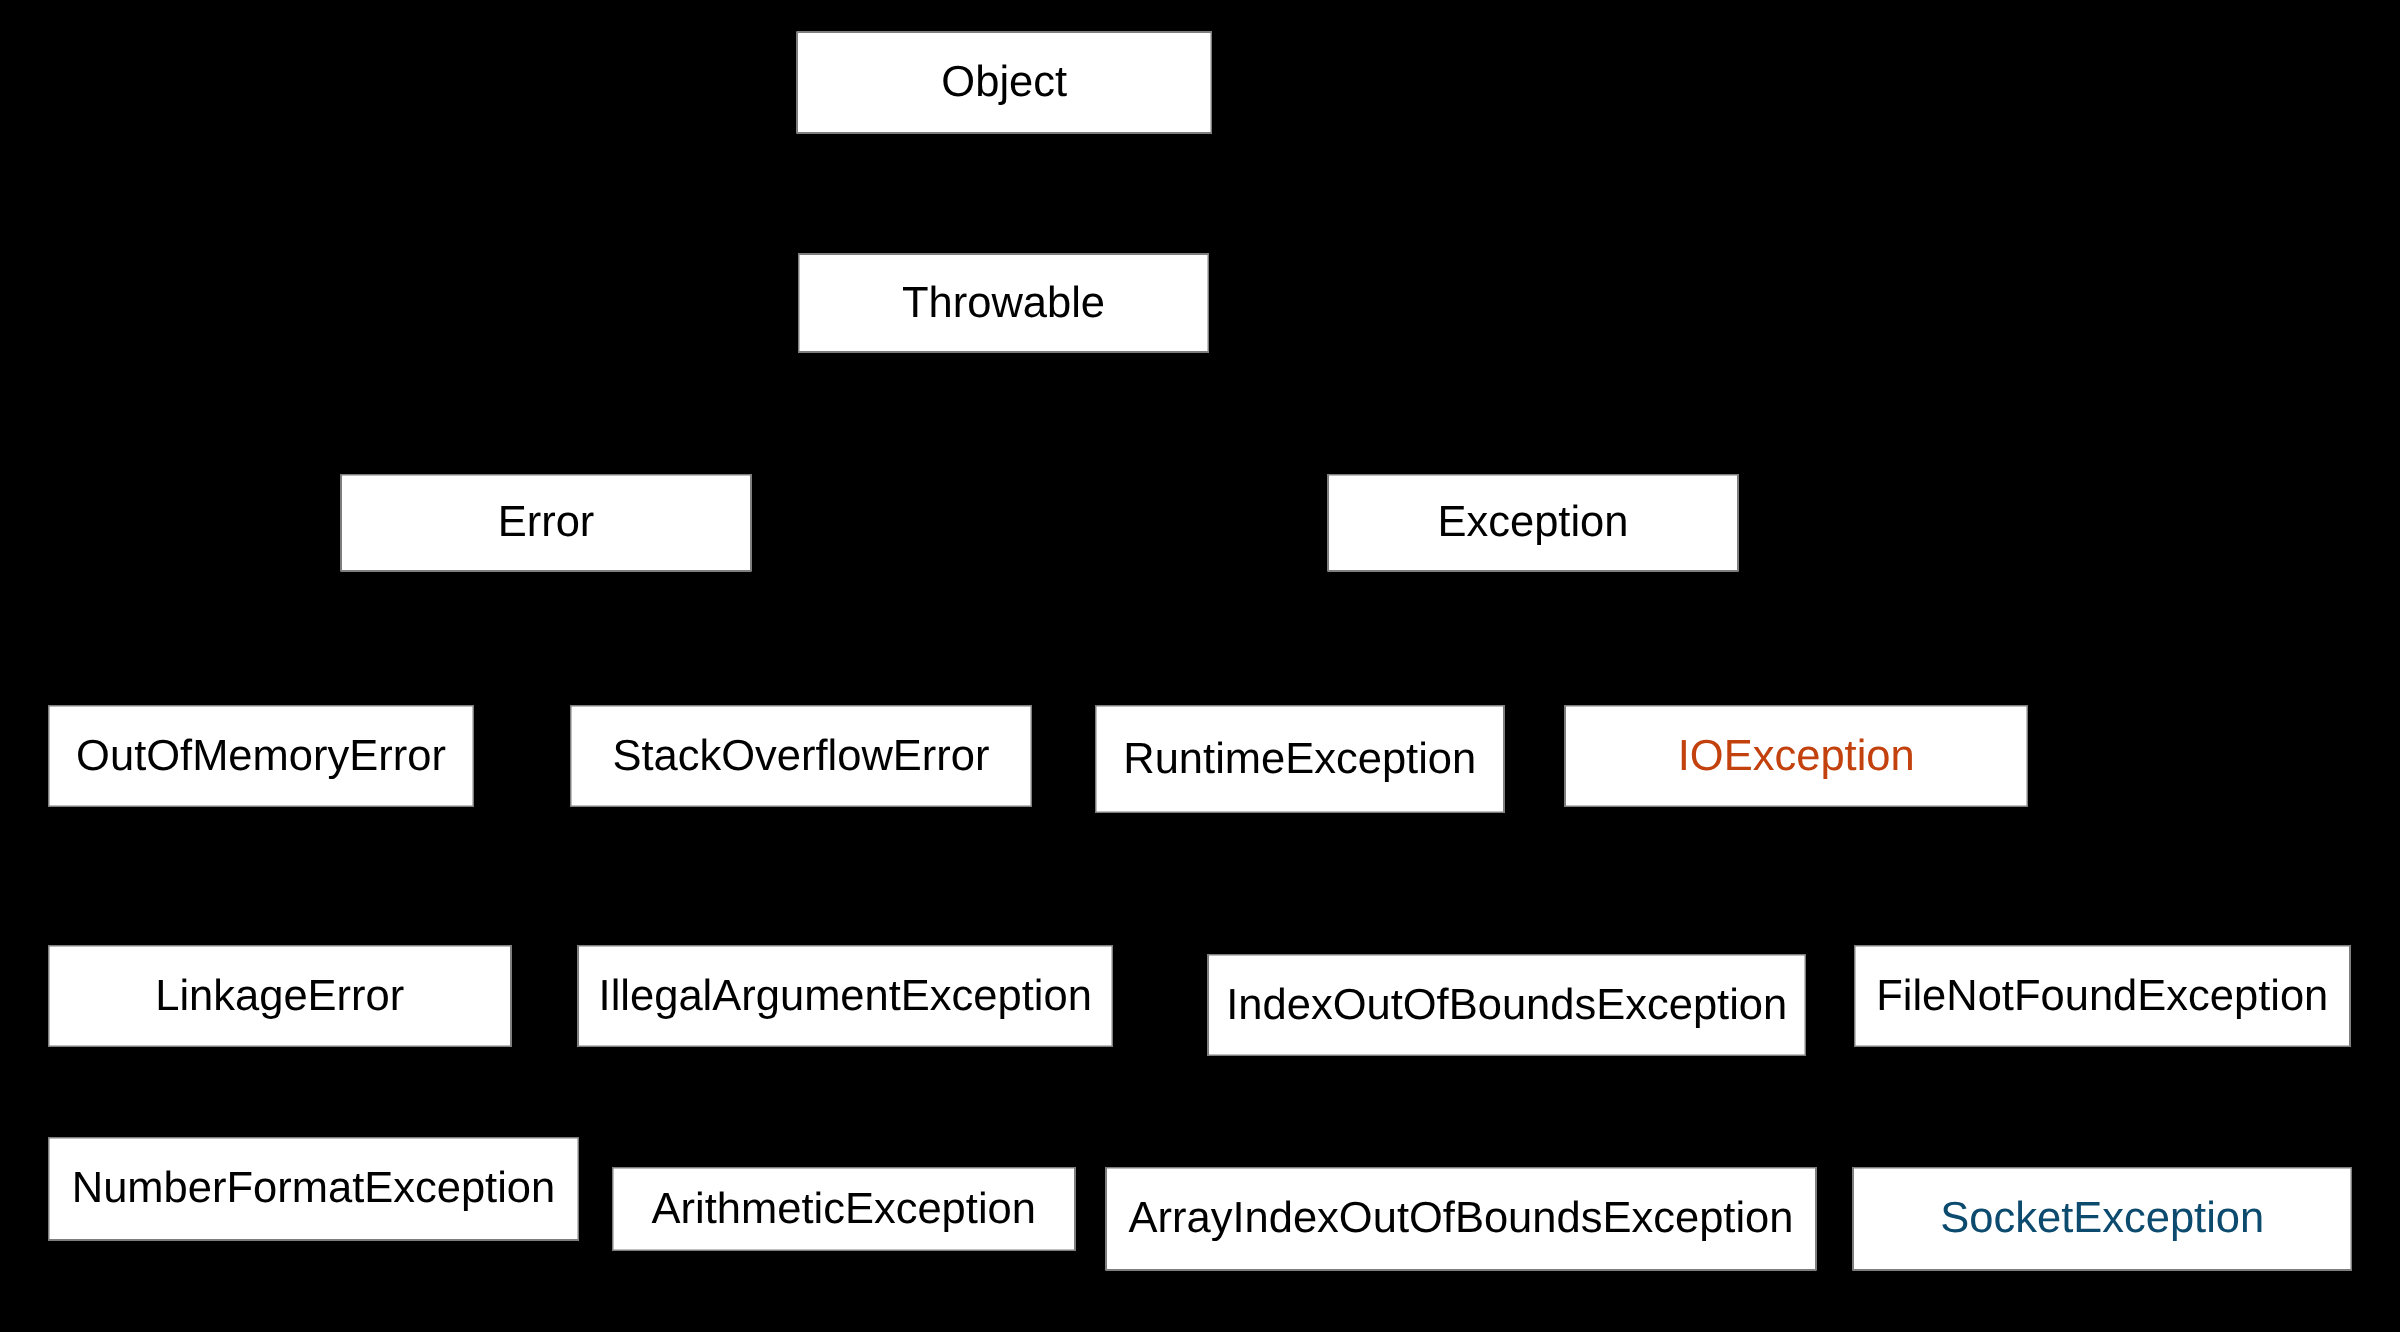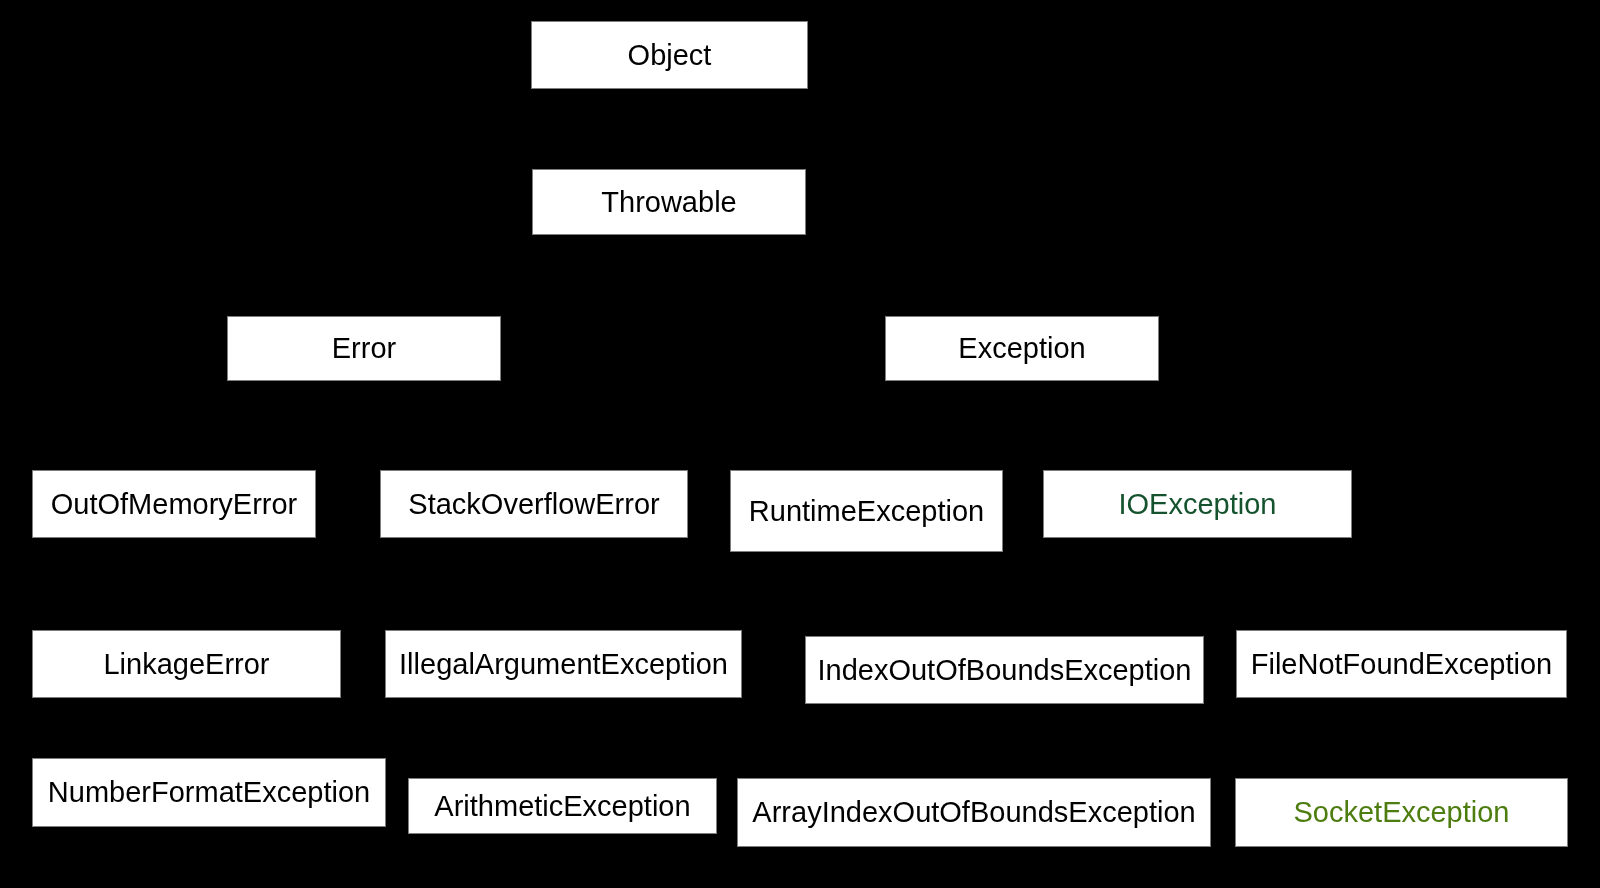--- a/index.html
+++ b/index.html
@@ -33,23 +33,23 @@
 </head>
 <body>
 
 <div id="diagram-canvas" style="background: rgb(0, 0, 0);">
     <div class="node" style="left: 531px; top: 21px; width: 277px; height: 68px; background: rgb(255, 255, 255); border-color: rgb(126, 126, 126); color: rgb(0, 0, 0);">Object</div>
     <div class="node" style="left: 532px; top: 169px; width: 274px; height: 66px; background: rgb(255, 255, 255); border-color: rgb(126, 126, 126); color: rgb(0, 0, 0);">Throwable</div>
     <div class="node" style="left: 227px; top: 316px; width: 274px; height: 65px; background: rgb(255, 255, 255); border-color: rgb(126, 126, 126); color: rgb(0, 0, 0);">Error</div>
     <div class="node" style="left: 885px; top: 316px; width: 274px; height: 65px; background: rgb(255, 255, 255); border-color: rgb(126, 126, 126); color: rgb(0, 0, 0);">Exception</div>
     <div class="node" style="left: 32px; top: 470px; width: 284px; height: 68px; background: rgb(255, 255, 255); border-color: rgb(126, 126, 126); color: #000000;">OutOfMemoryError</div>
     <div class="node" style="left: 380px; top: 470px; width: 308px; height: 68px; background: rgb(255, 255, 255); border-color: rgb(126, 126, 126); color: rgb(0, 0, 0);">StackOverflowError</div>
-    <div class="node" style="left: 730px; top: 470px; width: 273px; height: 82px; background: rgb(255, 255, 255); border-color: rgb(126, 126, 126); color: rgb(0, 0, 0);">RuntimeException</div>
-    <div class="node" style="left: 1043px; top: 470px; width: 309px; height: 68px; background: rgb(255, 255, 255); border-color: rgb(126, 126, 126); color: #14532d;">IOException</div>
+    <div class="node" style="left: 730px; top: 470px; width: 273px; height: 72px; background: rgb(255, 255, 255); border-color: rgb(126, 126, 126); color: rgb(0, 0, 0);">RuntimeException</div>
+    <div class="node" style="left: 1043px; top: 470px; width: 309px; height: 68px; background: rgb(255, 255, 255); border-color: rgb(126, 126, 126); color: #c2410c;">IOException</div>
     <div class="node" style="left: 32px; top: 630px; width: 309px; height: 68px; background: rgb(255, 255, 255); border-color: rgb(126, 126, 126); color: rgb(0, 0, 0);">LinkageError</div>
     <div class="node" style="left: 385px; top: 630px; width: 357px; height: 68px; background: rgb(255, 255, 255); border-color: rgb(126, 126, 126); color: rgb(0, 0, 0);">IllegalArgumentException</div>
     <div class="node" style="left: 777px; top: 636px; width: 399px; height: 68px; background: rgb(255, 255, 255); border-color: rgb(126, 126, 126); color: rgb(0, 0, 0); margin-left: 28px;">IndexOutOfBoundsException</div>
     <div class="node" style="left: 1236px; top: 630px; width: 331px; height: 68px; background: rgb(255, 255, 255); border-color: rgb(126, 126, 126); color: rgb(0, 0, 0);">FileNotFoundException</div>
     <div class="node" style="left: 32px; top: 758px; width: 354px; height: 69px; background: rgb(255, 255, 255); border-color: rgb(126, 126, 126); color: rgb(0, 0, 0);">NumberFormatException</div>
     <div class="node" style="left: 408px; top: 778px; width: 309px; height: 56px; background: rgb(255, 255, 255); border-color: rgb(126, 126, 126); color: rgb(0, 0, 0);">ArithmeticException</div>
     <div class="node" style="left: 737px; top: 778px; width: 474px; height: 69px; background: rgb(255, 255, 255); border-color: rgb(126, 126, 126); color: rgb(0, 0, 0);">ArrayIndexOutOfBoundsException</div>
-    <div class="node" style="left: 1235px; top: 778px; width: 333px; height: 69px; background: rgb(255, 255, 255); border-color: rgb(126, 126, 126); color: #4d7c0f;">SocketException</div>
+    <div class="node" style="left: 1235px; top: 778px; width: 333px; height: 69px; background: rgb(255, 255, 255); border-color: rgb(126, 126, 126); color: #0c4a6e;">SocketException</div>
   </div>
 
 </body></html>

